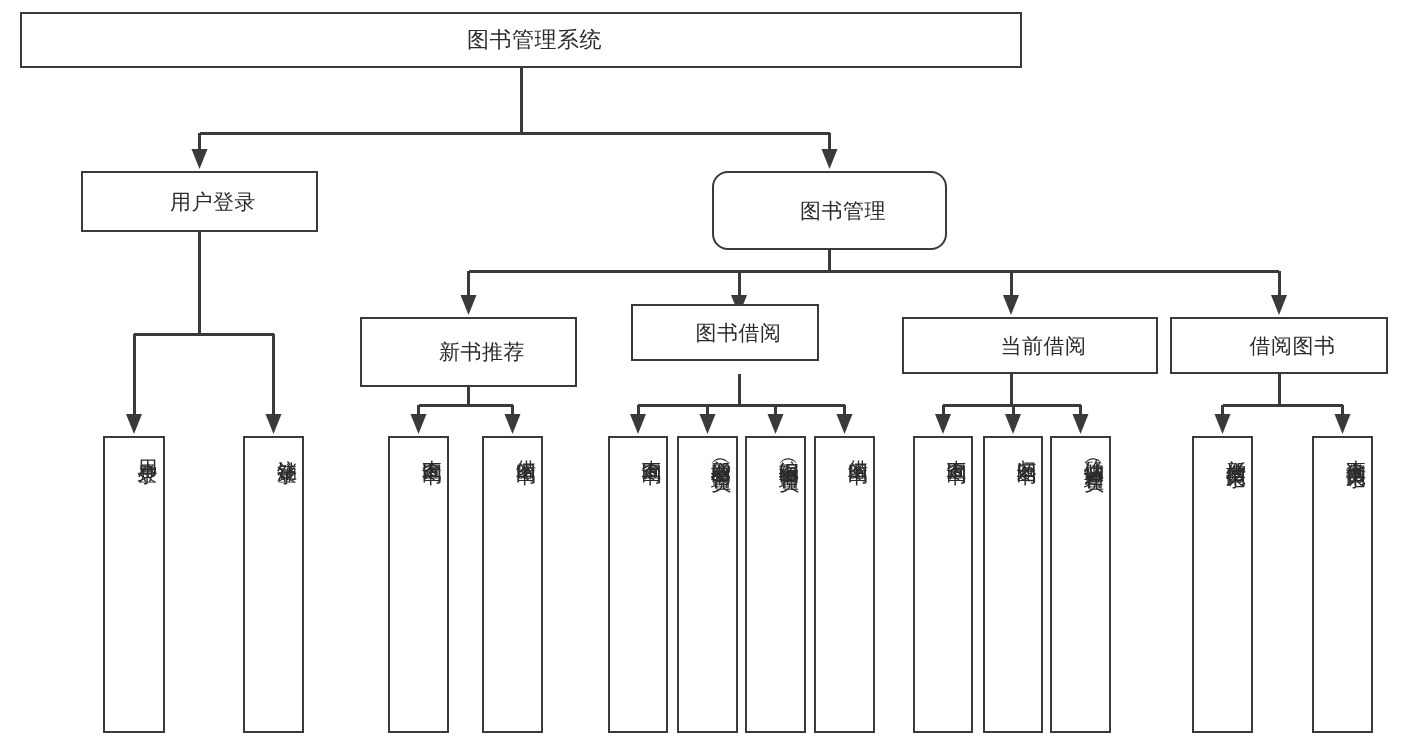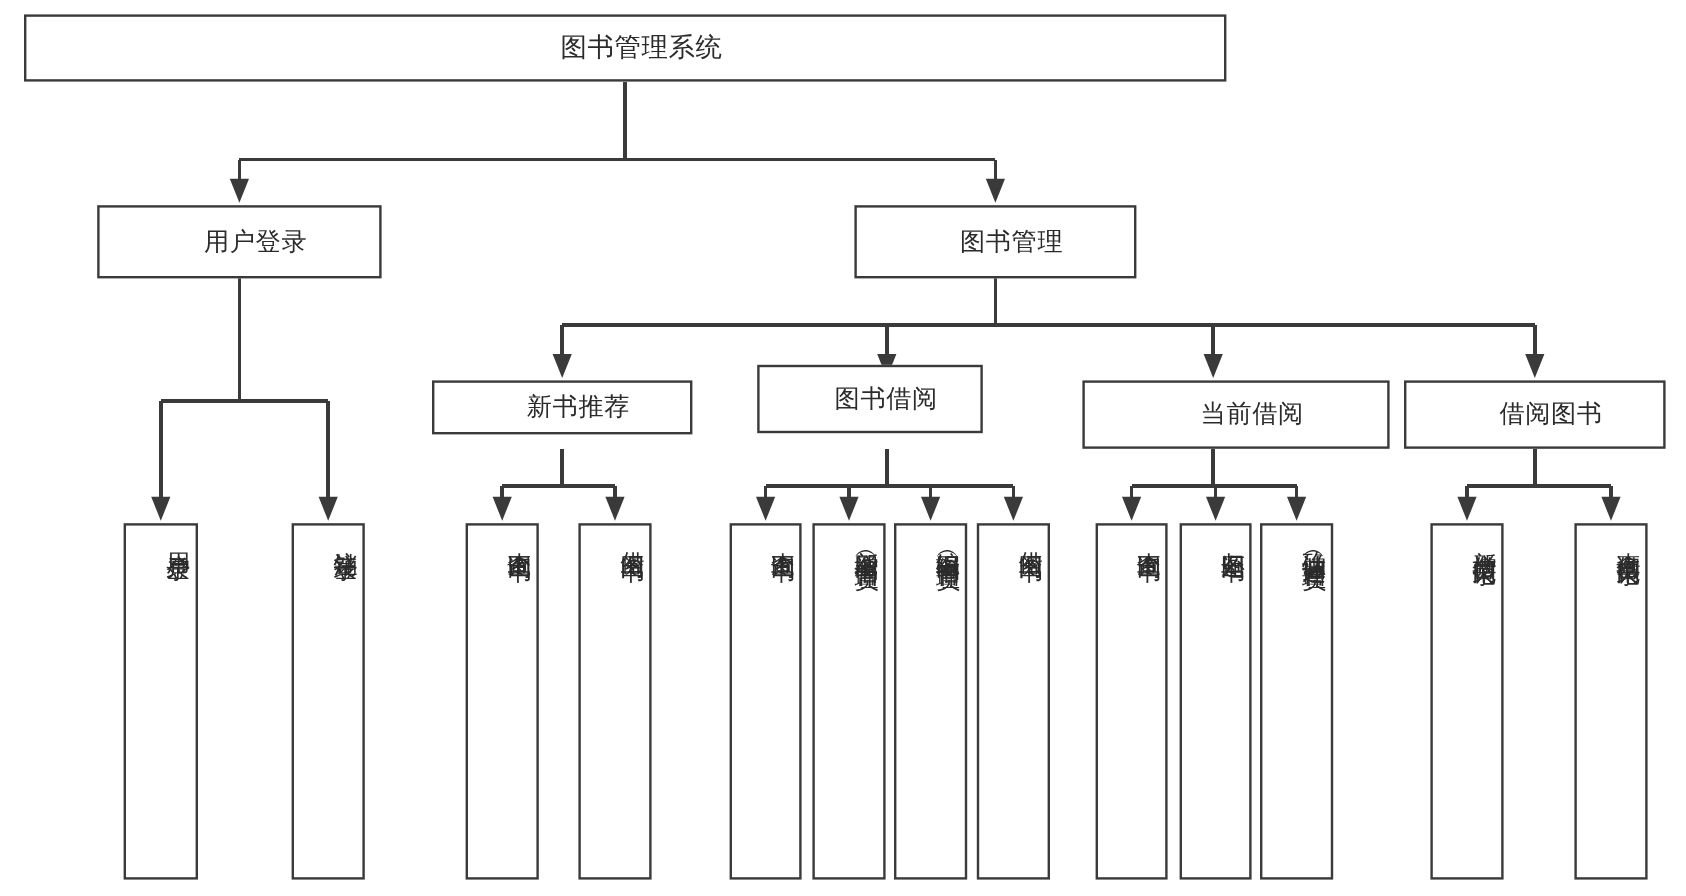--- a/index.html
+++ b/index.html
@@ -127,24 +127,24 @@
       <line x1="1342.5" y1="405" x2="1342.5" y2="416" stroke="#3a3a3a" stroke-width="3" shape-rendering="crispEdges"></line>
       <polygon points="1334.5,414 1350.5,414 1342.5,434" fill="#3a3a3a"></polygon>
     </svg>
   <div id="nodes">
       <div class="node horizontal root" style="left: 20px; top: 12px; width: 1002px; height: 56px;">
         <span class="node-label">图书管理系统</span>
       </div>
       <div class="node horizontal" style="left: 81px; top: 171px; width: 237px; height: 61px;">
         <span class="node-label">用户登录</span>
       </div>
-      <div class="node horizontal" style="left: 712px; top: 171px; width: 235px; height: 61px;">
+      <div class="node horizontal" style="left: 712px; top: 171px; width: 235px; height: 79px; border-radius: 16px;">
         <span class="node-label">图书管理</span>
       </div>
-      <div class="node horizontal" style="left: 360px; top: 317px; width: 217px; height: 45px;">
+      <div class="node horizontal" style="left: 360px; top: 317px; width: 217px; height: 70px;">
         <span class="node-label">新书推荐</span>
       </div>
       <div class="node horizontal" style="left: 631px; top: 304px; width: 188px; height: 57px;">
         <span class="node-label">图书借阅</span>
       </div>
       <div class="node horizontal" style="left: 902px; top: 317px; width: 256px; height: 57px;">
         <span class="node-label">当前借阅</span>
       </div>
       <div class="node horizontal" style="left: 1170px; top: 317px; width: 218px; height: 57px;">
         <span class="node-label">借阅图书</span>

